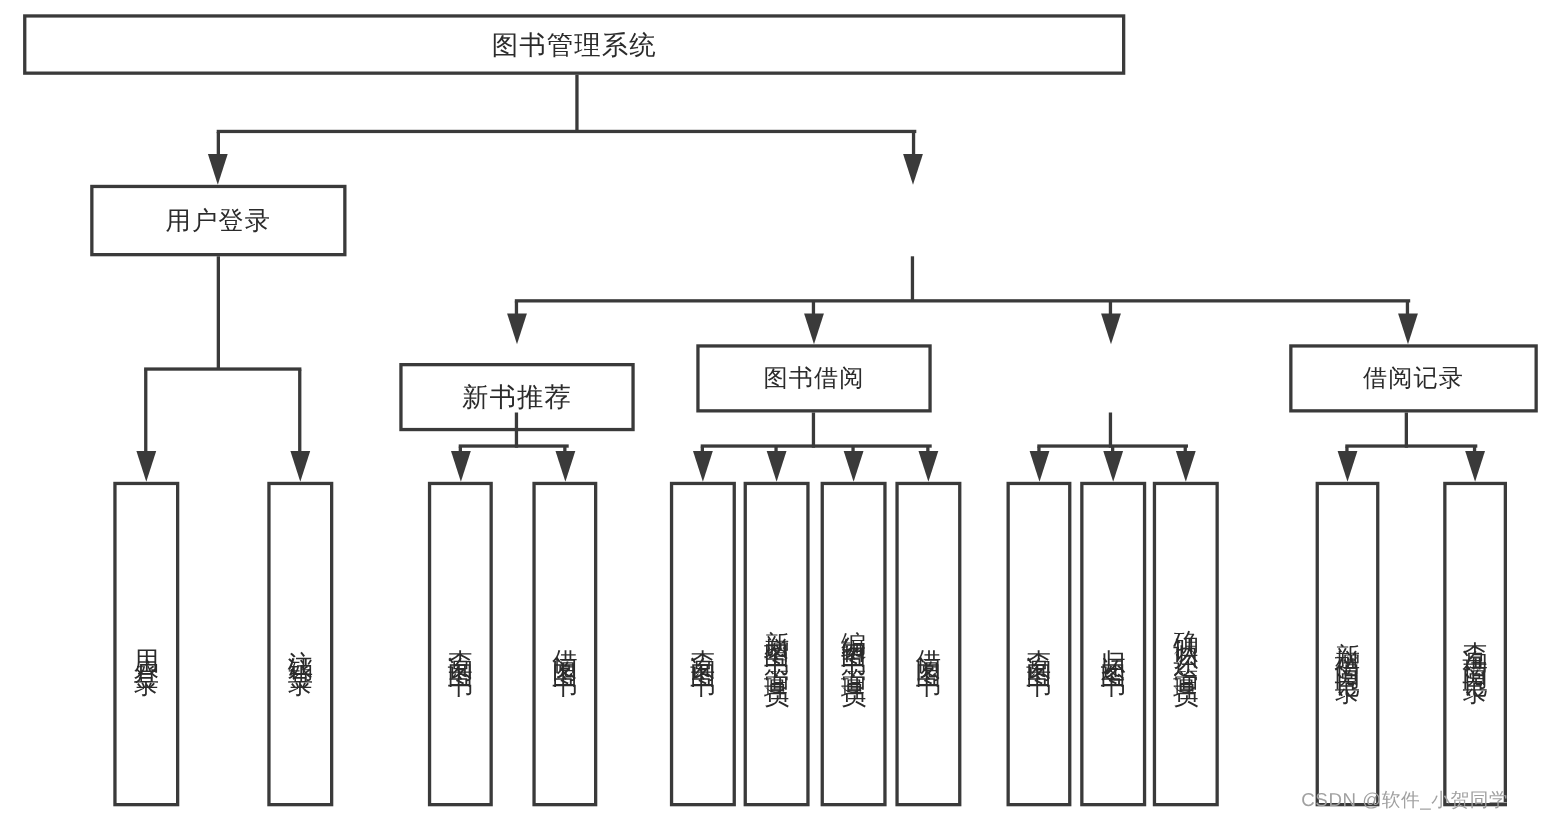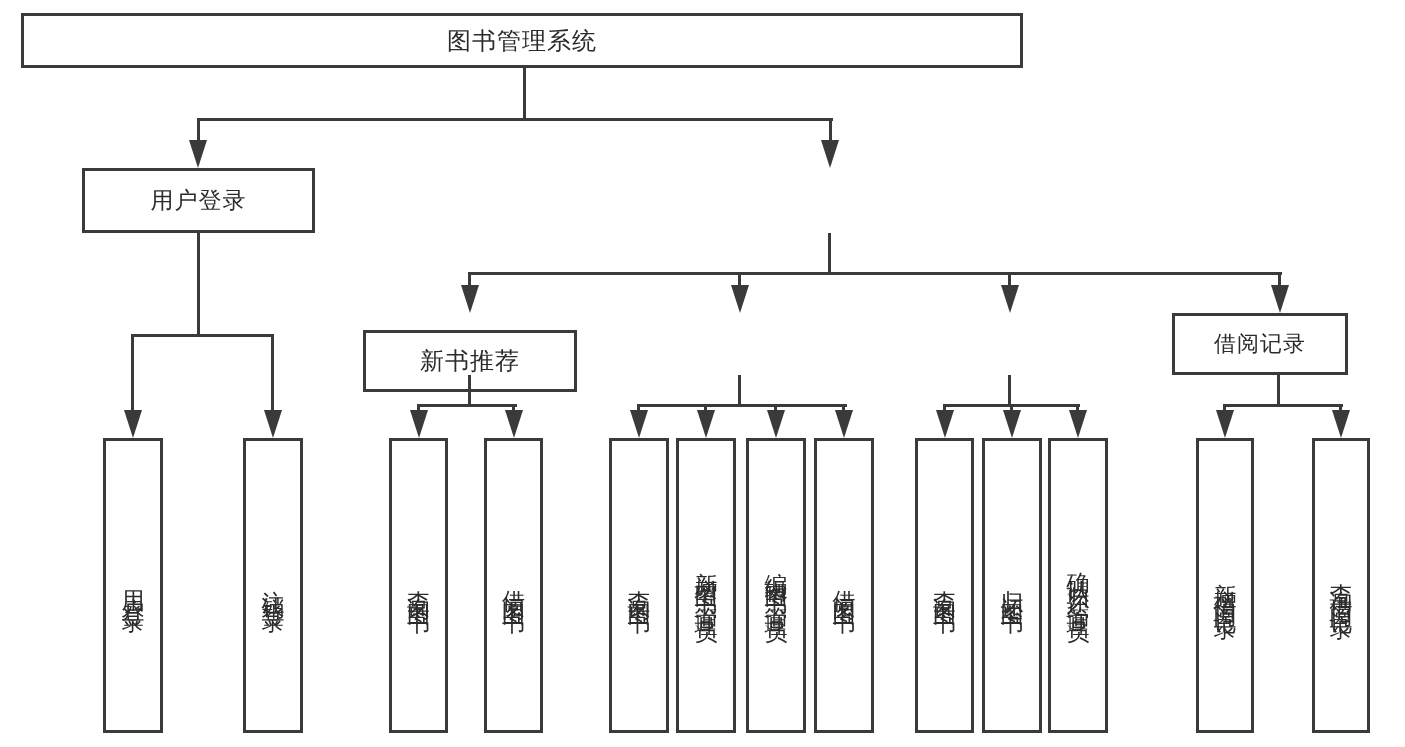--- a/index.html
+++ b/index.html
@@ -86,21 +86,24 @@
   <div class="vline" style="left:1008px;top:274px;height:12px"></div>
   <div class="vline" style="left:1278px;top:274px;height:12px"></div>
   <div class="arrow" style="left:461px;top:285px"></div>
   <div class="arrow" style="left:731px;top:285px"></div>
   <div class="arrow" style="left:1001px;top:285px"></div>
   <div class="arrow" style="left:1271px;top:285px"></div>
 
   <div class="box" style="left:363px;top:330px;width:214px;height:62px;font-size:24px">
     <span class="lbl">新书推荐</span>
   </div>
-  <div class="box" style="left:1172px;top:313px;width:176px;height:62px;font-size:22px">
+  <div class="box" style="left:633px;top:313px;width:214px;height:62px;font-size:22px">
+    <span class="lbl">图书借阅</span>
+  </div>
+  <div class="box" style="left:1172px;top:313px;width:226px;height:62px;font-size:22px">
     <span class="lbl">借阅记录</span>
   </div>
 
   <div class="vline" style="left:468px;top:375px;height:32px"></div>
   <div class="hline" style="left:417px;top:404px;width:100px"></div>
   <div class="vline" style="left:417px;top:406px;height:6px"></div>
   <div class="vline" style="left:512px;top:406px;height:6px"></div>
   <div class="arrow" style="left:410px;top:410px"></div>
   <div class="arrow" style="left:505px;top:410px"></div>
 
@@ -168,14 +171,15 @@
     <span class="lbl">确认归还（管理员）</span>
   </div>
 
   <div class="box vbox" style="left:1196px;top:438px;width:58px;height:295px">
     <span class="lbl">新增借阅记录</span>
   </div>
   <div class="box vbox" style="left:1312px;top:438px;width:58px;height:295px">
     <span class="lbl">查询借阅记录</span>
   </div>
 
+  <div class="watermark" style="left:1183px;top:716px">CSDN @软件_小贺同学</div>
 
 </div>
 
 </body></html>

